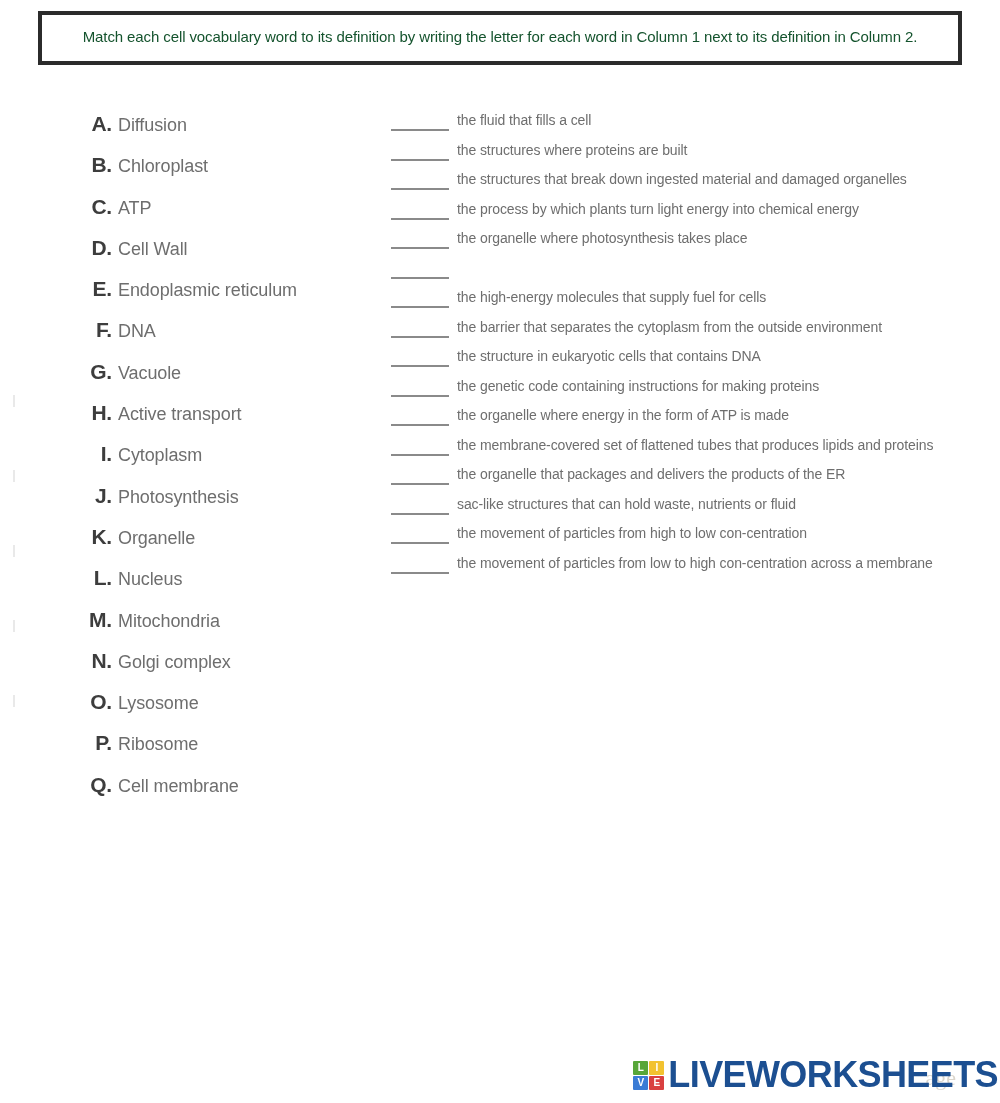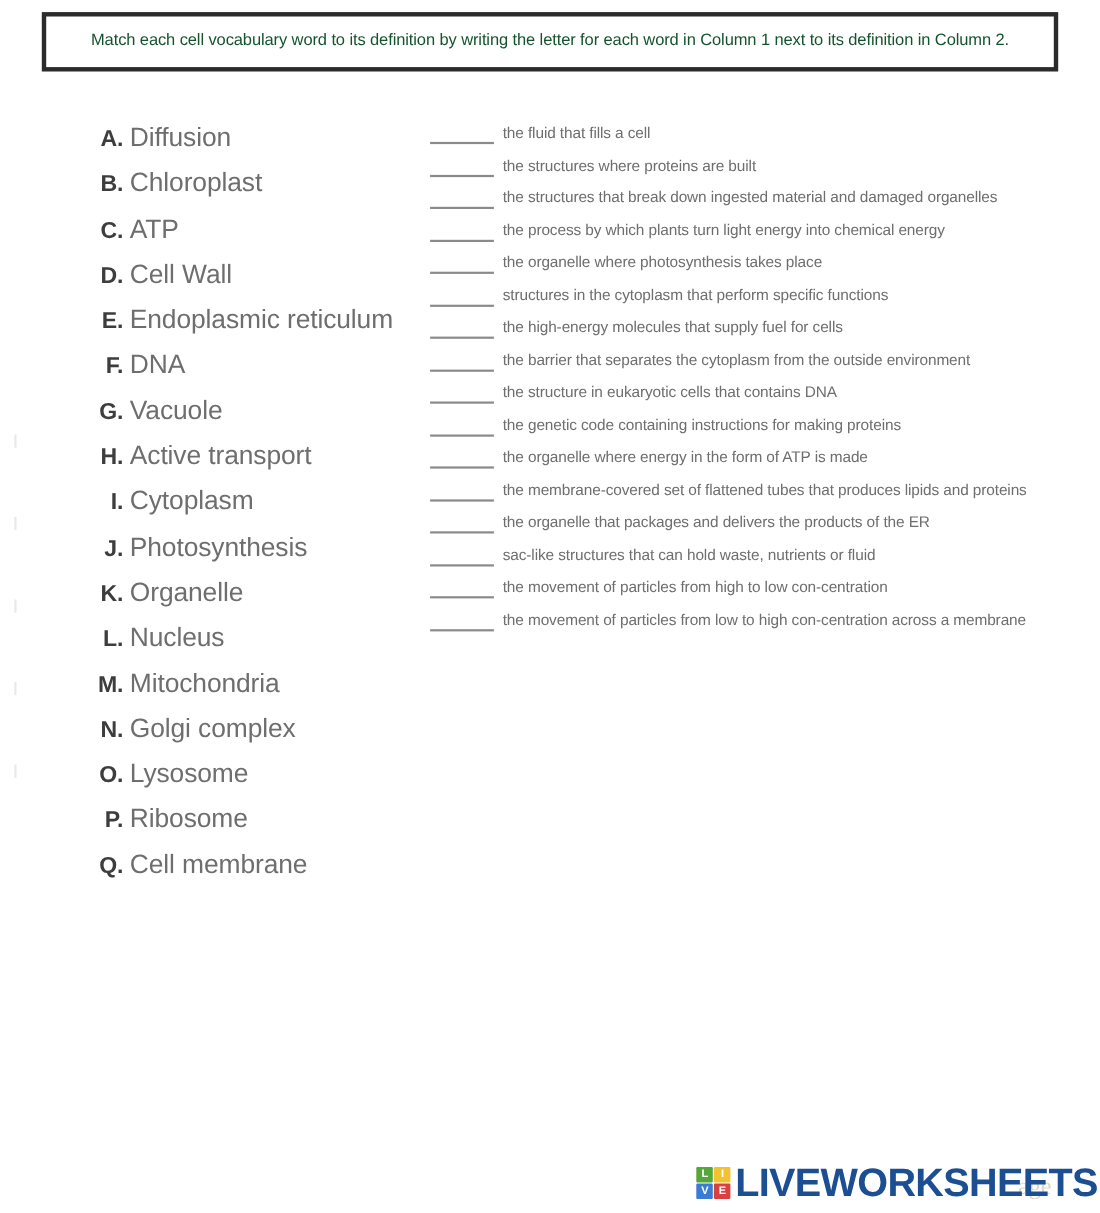--- a/index.html
+++ b/index.html
@@ -64,21 +64,21 @@
     width: 30px;
     flex: 0 0 30px;
     text-align: right;
     font-size: 21px;
     font-weight: bold;
     color: #3d3d3d;
     letter-spacing: -0.2px;
   }
   .word-label {
     margin-left: 6px;
-    font-size: 24px;
+    font-size: 18px;
     color: #6e6e6e;
     white-space: nowrap;
     letter-spacing: -0.1px;
   }
 
   
   .col-defs {
     position: absolute;
     left: 389px;
     top: 0;
@@ -270,21 +270,20 @@
         <div class="def-row">
           <span class="def-blank"></span>
           <span class="def-text">the process by which plants turn light energy into chemical energy</span>
         </div>
         <div class="def-row">
           <span class="def-blank"></span>
           <span class="def-text">the organelle where photosynthesis takes place</span>
         </div>
         <div class="def-row">
           <span class="def-blank"></span>
-          <span class="def-text">structures in the cytoplasm that perform specific functions</span>
         </div>
         <div class="def-row">
           <span class="def-blank"></span>
           <span class="def-text">the high-energy molecules that supply fuel for cells</span>
         </div>
         <div class="def-row">
           <span class="def-blank"></span>
           <span class="def-text">the barrier that separates the cytoplasm from the outside environment</span>
         </div>
         <div class="def-row">

